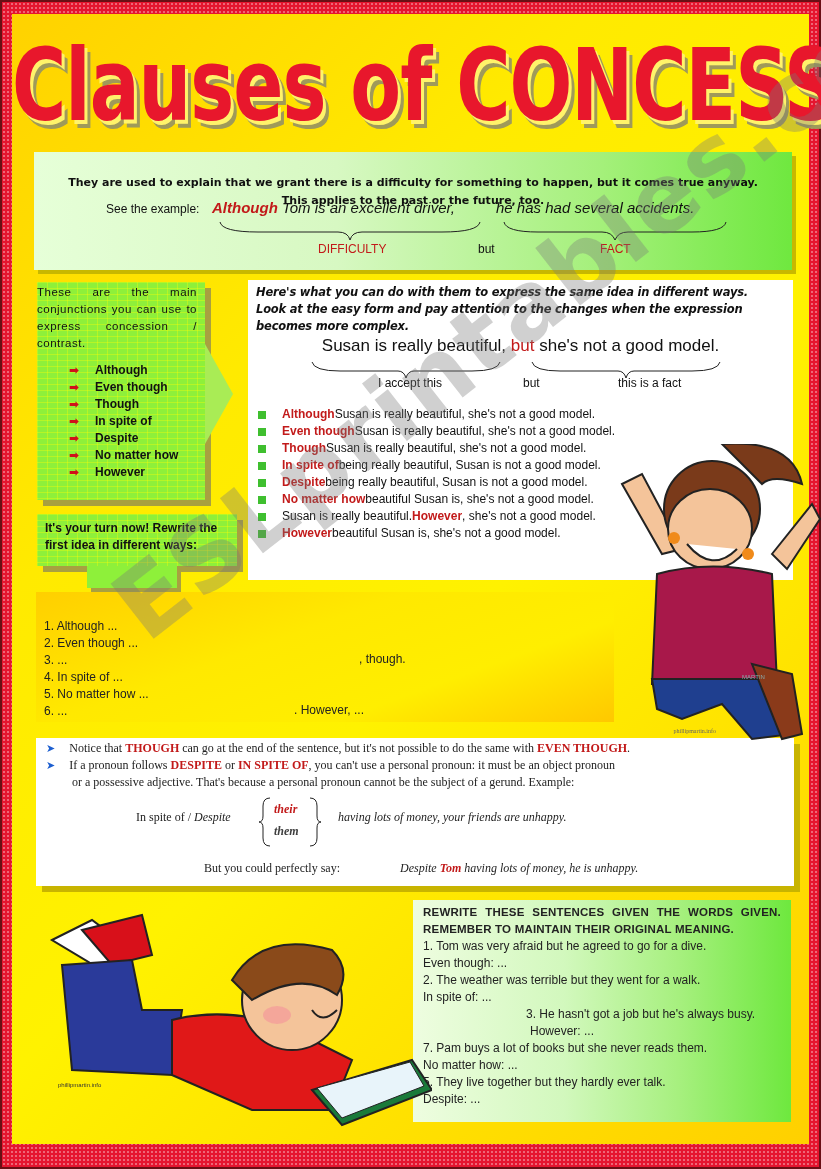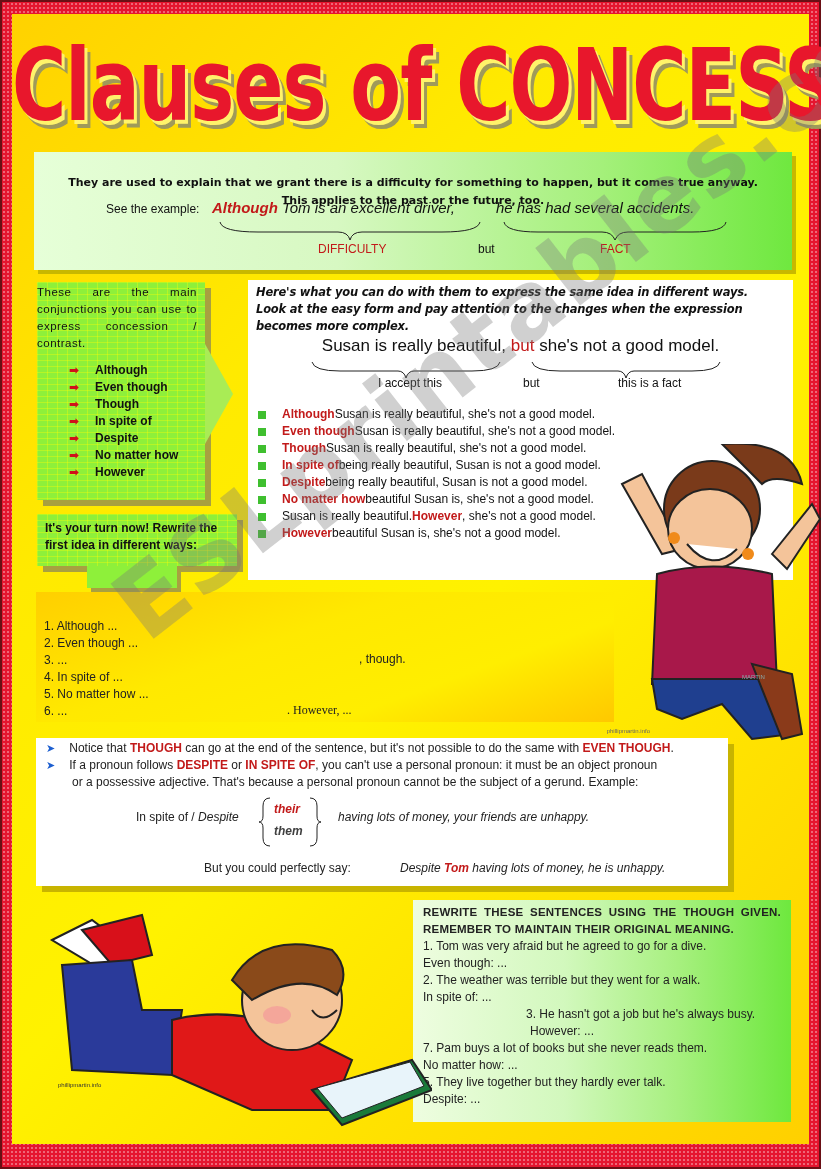--- a/index.html
+++ b/index.html
@@ -99,27 +99,27 @@
   
   .george {
     position: absolute; left: 24px; top: 578px; width: 578px; height: 130px;
     background: linear-gradient(160deg, #ffcf00 0%, #ffe900 40%, #ffee00 70%, #ffc800 100%);
     font-size: 12px; color: #222;
   }
   .george h2 { position: absolute; top: 6px; left: 0; width: 100%; text-align: center; font-size: 15px; font-weight: bold; color: #222; }
   .george ol { position: absolute; top: 26px; left: 8px; list-style: none; }
   .george li { line-height: 17px; }
   .george .t3 { position: absolute; left: 323px; top: 60px; }
-  .george .t6 { position: absolute; left: 251px; top: 111px; font-family: Liberation Serif, serif; }
+  .george .t6 { position: absolute; left: 258px; top: 111px; }
 
   
   .notes {
-    position: absolute; left: 24px; top: 724px; width: 692px; height: 148px;
+    position: absolute; left: 24px; top: 724px; width: 758px; height: 148px;
     background: #ffffff; box-shadow: 6px 6px 0 #c8b400;
-    font-size: 12px; color: #222;
+    font-size: 12px; color: #222; font-family: Liberation Serif, serif;
   }
   .notes .pm { position: absolute; right: 78px; top: -10px; font-size: 6px; color: #666; }
   .notes .n { position: absolute; left: 10px; line-height: 17px; }
   .notes .n .tri { color: #1d5fd0; margin-right: 14px; font-size: 11px; }
   .notes .ex1 { position: absolute; left: 100px; top: 72px; }
   .notes .their { position: absolute; left: 238px; top: 64px; font-style: italic; font-weight: bold; color: #c21a1a; }
   .notes .them  { position: absolute; left: 238px; top: 86px; font-style: italic; font-weight: bold; color: #404040; }
   .notes .ex1b { position: absolute; left: 302px; top: 72px; font-style: italic; }
   .notes .ex2 { position: absolute; left: 168px; top: 123px; }
   .notes .ex2b { position: absolute; left: 364px; top: 123px; font-style: italic; }
@@ -300,21 +300,21 @@
     <span class="them">them</span>
     <svg class="brace" style="left:272px;top:58px" width="14" height="52">
         <path d="M2,2 Q9,2 9,10 L9,20 Q9,26 13,26 Q9,26 9,32 L9,42 Q9,50 2,50" fill="none" stroke="#222" stroke-width="1"></path>
       </svg>
     <span class="ex1b">having lots of money, your friends are unhappy.</span>
     <span class="ex2">But you could perfectly say:</span>
     <span class="ex2b"><span>Despite </span><b class="red">Tom</b><span> having lots of money, he is unhappy.</span></span>
   </section>
 
   <section class="rewrite">
-    <p class="head">REWRITE THESE SENTENCES USING THE THOUGH GIVEN. REMEMBER TO MAINTAIN THEIR ORIGINAL MEANING.</p>
+    <p class="head">REWRITE THESE SENTENCES GIVEN THE WORDS GIVEN. REMEMBER TO MAINTAIN THEIR ORIGINAL MEANING.</p>
     <p>1. Tom was very afraid but he agreed to go for a dive.</p>
     <p>Even though: ...</p>
     <p>2. The weather was terrible but they went for a walk.</p>
     <p>In spite of: ...</p>
     <p class="ind">3. He hasn't got a job but he's always busy.</p>
     <p class="ind" style="padding-left:107px">However: ...</p>
     <p>7. Pam buys a lot of books but she never reads them.</p>
     <p>No matter how: ...</p>
     <p>5. They live together but they hardly ever talk.</p>
     <p>Despite: ...</p>

